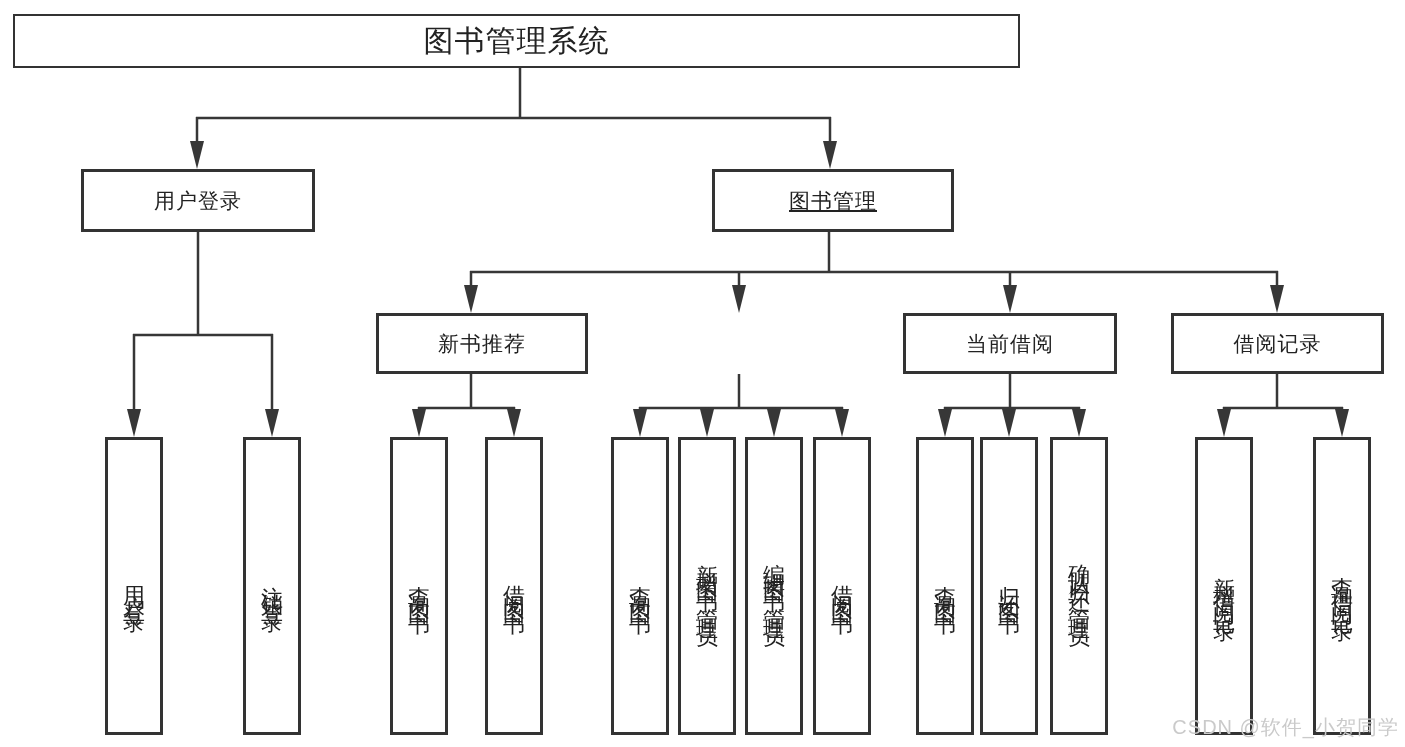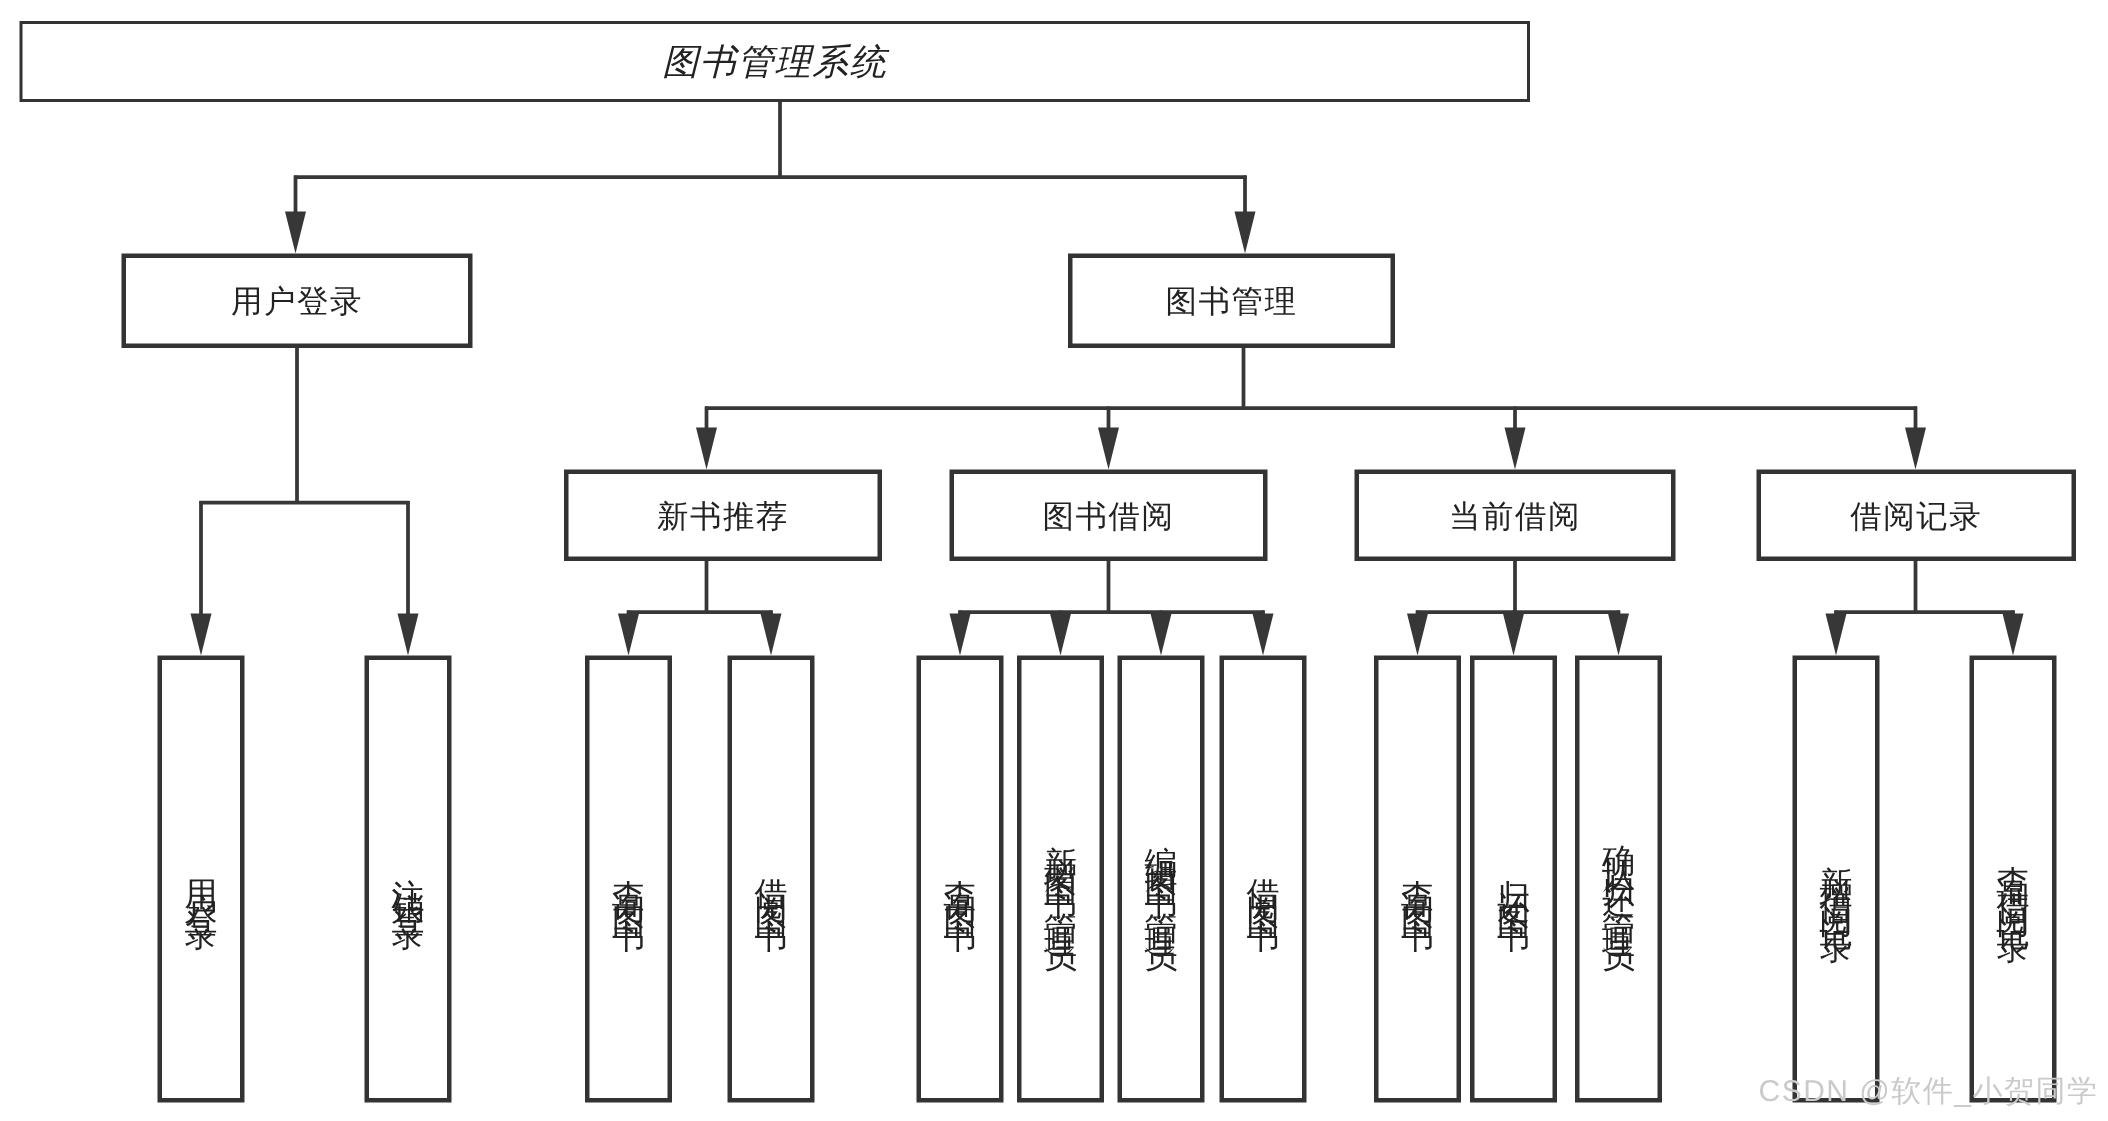--- a/index.html
+++ b/index.html
@@ -24,22 +24,21 @@
     display:flex;
     align-items:center;
     justify-content:center;
     color:#222222;
     font-size:21px;
     letter-spacing:1px;
     text-align:center;
   }
   .node.root{
     border-width:2px;
-    font-size:24px;
-    font-style:italic;
+    font-size:30px;
   }
   .leaf{
     position:absolute;
     top:437px;
     height:298px;
     width:58px;
     border:3px solid #333333;
     background:#ffffff;
     display:flex;
     align-items:center;
@@ -138,30 +137,27 @@
     </g>
   </svg>
 
   <div class="node root" style="left:13px; top:14px; width:1007px; height:54px;">
     <span>图书管理系统</span>
   </div>
 
   <div class="node" style="left:81px; top:169px; width:234px; height:63px;">
     <span>用户登录</span>
   </div>
-  <div class="node" style="left:712px; top:169px; width:218px; height:63px;">
+  <div class="node" style="left:712px; top:169px; width:242px; height:63px;text-decoration:underline;">
     <span>图书管理</span>
   </div>
 
   <div class="node" style="left:376px; top:313px; width:212px; height:61px;">
     <span>新书推荐</span>
   </div>
-  <div class="node" style="left:633px; top:313px; width:212px; height:61px;">
-    <span>图书借阅</span>
-  </div>
   <div class="node" style="left:903px; top:313px; width:214px; height:61px;justify-content:center;">
     <span>当前借阅</span>
   </div>
   <div class="node" style="left:1171px; top:313px; width:213px; height:61px;">
     <span>借阅记录</span>
   </div>
 
   <div class="leaf" style="left:105px;">
     <span class="vtext">用户登录</span>
   </div>

